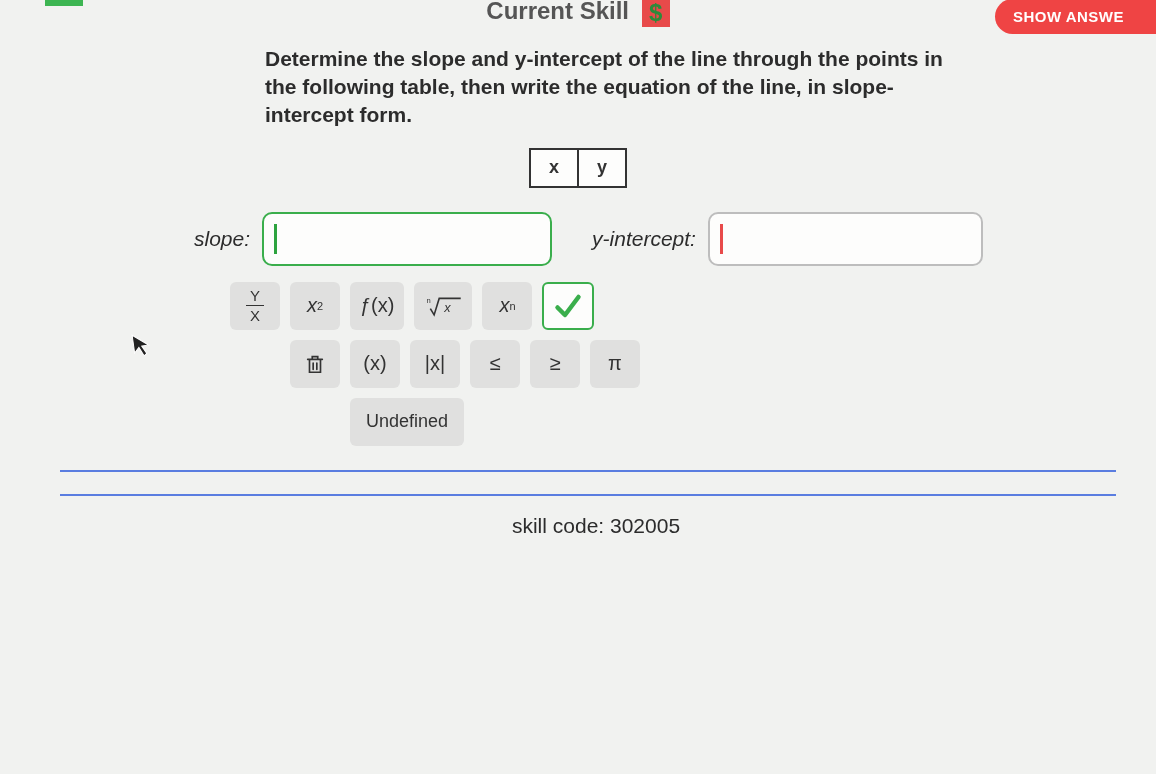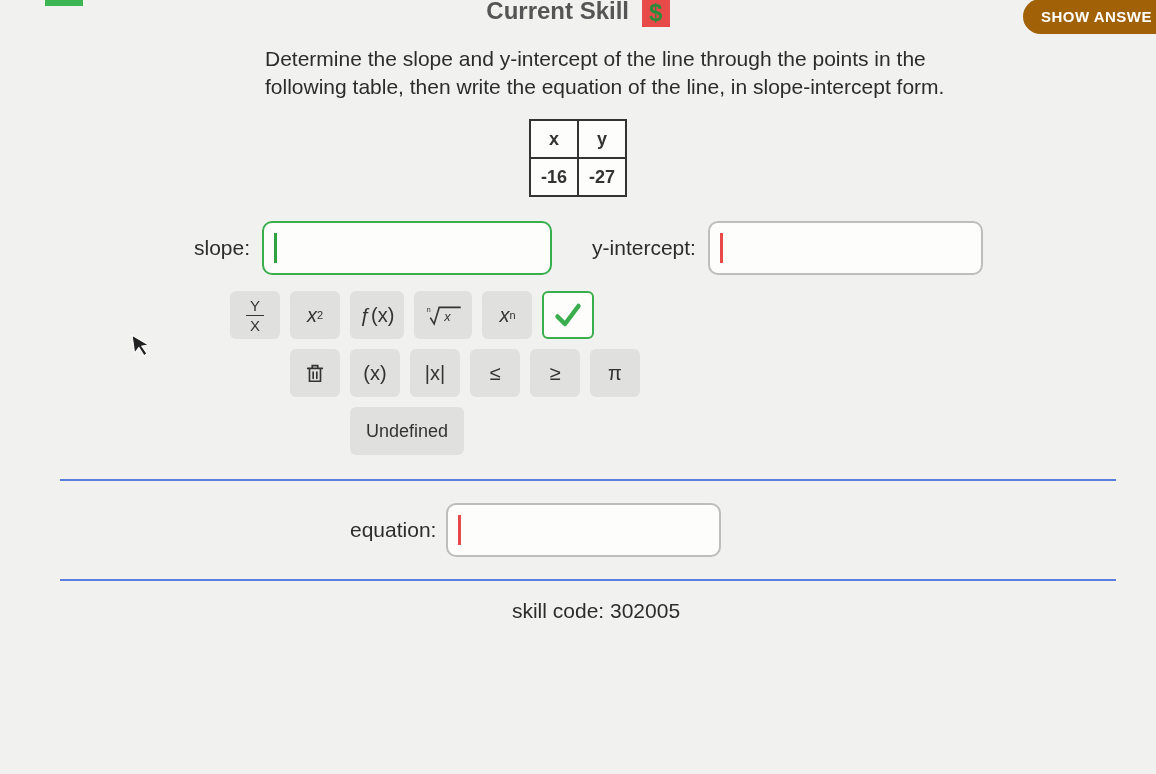--- a/index.html
+++ b/index.html
@@ -37,33 +37,33 @@
     font-weight: 800;
     width: 28px; height: 28px;
     line-height: 28px;
     text-align: center;
     vertical-align: middle;
     margin-left: 6px;
   }
   .show-answer {
     position: absolute;
     top: 2px; right: 0;
-    background: #a16207;
+    background: #ef4444;
     color: #fff;
     font-weight: 700;
     font-size: 15px;
-    padding: 9px 4px 9px 18px;
+    padding: 9px 32px 9px 18px;
     border-radius: 22px 0 0 22px;
     letter-spacing: 0.5px;
   }
   .prompt {
     margin: 18px 0 0 265px;
     width: 690px;
     font-size: 21px;
-    font-weight: 400;
+    font-weight: 700;
     color: #2c2c2c;
     line-height: 1.35;
   }
   .data-table {
     margin: 18px auto 0 auto;
     border-collapse: collapse;
   }
   .data-table td, .data-table th {
     border: 2px solid #333;
     width: 48px; height: 38px;
@@ -75,20 +75,21 @@
   }
   .inputs-row {
     display: flex;
     align-items: center;
     margin: 24px 0 0 194px;
     gap: 12px;
   }
   .label {
     font-size: 21px;
     color: #2c2c2c;
+    font-style: italic;
   }
   .field {
     border: 2px solid #bdbdbd;
     border-radius: 10px;
     height: 54px;
     background: #fdfdfc;
     display: flex;
     align-items: center;
     padding: 0 10px;
   }
@@ -195,24 +196,20 @@
   </div>
 
   <div class="prompt">Determine the slope and y-intercept of the line through the points in the following table, then write the equation of the line, in slope-intercept form.</div>
 
   <table class="data-table">
     <tbody>
         <tr>
       <th>x</th>
       <th>y</th>
     </tr>
-    <tr>
-      <td>-16</td>
-      <td>-27</td>
-    </tr>
   </tbody>
     </table>
 
   <div class="inputs-row">
     <span class="label">slope:</span>
     <div class="field active slope-field">
       <span class="cursor green"></span>
     </div>
     <span class="label" style="margin-left:28px">y-intercept:</span>
     <div class="field yint-field">
@@ -262,26 +259,20 @@
       <button class="tool-btn">≥</button>
       <button class="tool-btn">π</button>
     </div>
     <div class="tool-row" style="margin-left:120px">
       <button class="tool-btn undef">Undefined</button>
     </div>
   </div>
 
   <div class="divider"></div>
 
-  <div class="equation-row">
-    <span class="label">equation:</span>
-    <div class="eq-field">
-      <span class="cursor red"></span>
-    </div>
-  </div>
 
   <div class="divider" style="margin-top:22px"></div>
 
   <div class="skill-code">
     <span>skill code:</span>
     <span>302005</span>
   </div>
 
   <div class="mouse-cursor">
     <svg width="20" height="26" viewBox="0 0 20 26">

